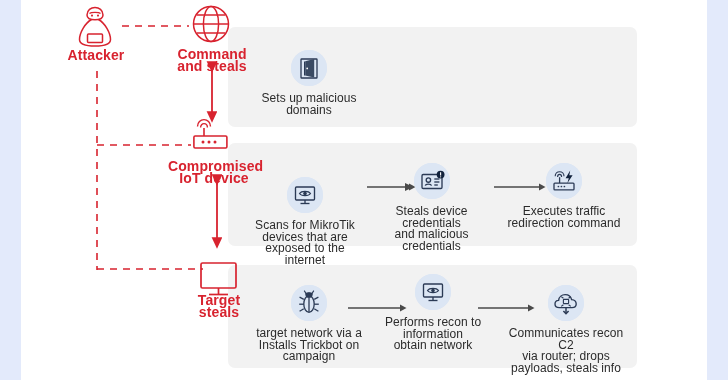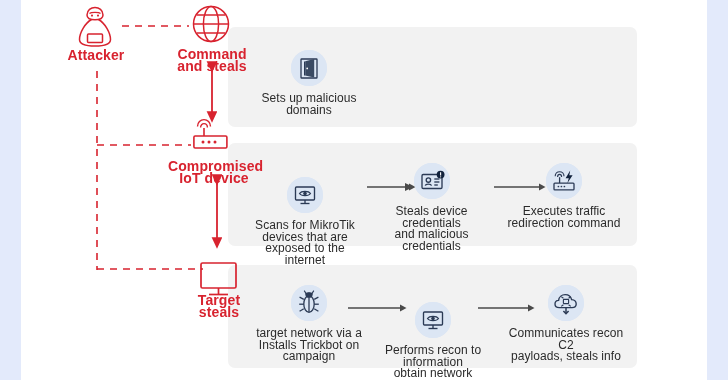--- a/index.html
+++ b/index.html
@@ -313,21 +313,21 @@
     </div>
   </div>
 
   <div class="flow-arrow" style="left:348px; top:303px; width:60px;">
     <svg viewBox="0 0 60 10" width="60" height="10">
       <line x1="0" y1="5" x2="52" y2="5" stroke="#4a4a4a" stroke-width="1.4"></line>
       <path d="M52,1.6 L58.5,5 L52,8.4 Z" fill="#4a4a4a"></path>
     </svg>
   </div>
 
-  <div class="step" style="left:378px; top:302px; width:110px;">
+  <div class="step" style="left:378px; top:274px; width:110px;">
     <span class="step-icon">
       <svg viewBox="0 0 36 36" width="36" height="36">
         <circle cx="18" cy="18" r="18" fill="#dce6f4"></circle>
         <g fill="none" stroke="#2b3a55" stroke-width="1.35">
           <rect x="8.5" y="10" width="19" height="13" rx="1"></rect>
           <path d="M13.5,26.5 L22.5,26.5"></path>
           <path d="M18,23 L18,26.5"></path>
         </g>
         <path d="M12.5,16.5 C14.4,13.6 21.6,13.6 23.5,16.5 C21.6,19.4 14.4,19.4 12.5,16.5 Z" fill="none" stroke="#2b3a55" stroke-width="1.2"></path>
         <circle cx="18" cy="16.5" r="1.8" fill="#2b3a55"></circle>
@@ -362,17 +362,18 @@
           <path d="M20.6,19.8 L22.8,21.4"></path>
         </g>
         <g fill="none" stroke="#2b3a55" stroke-width="1.5">
           <line x1="18" y1="22.4" x2="18" y2="28.4"></line>
           <path d="M15.4,25.9 L18,28.7 L20.6,25.9"></path>
         </g>
       </svg>
     </span>
     <div class="step-label">
       <div>Communicates recon C2</div>
+      <div>via router; drops</div>
       <div>payloads, steals info</div>
     </div>
   </div>
 
 </div>
 
 </body></html>

